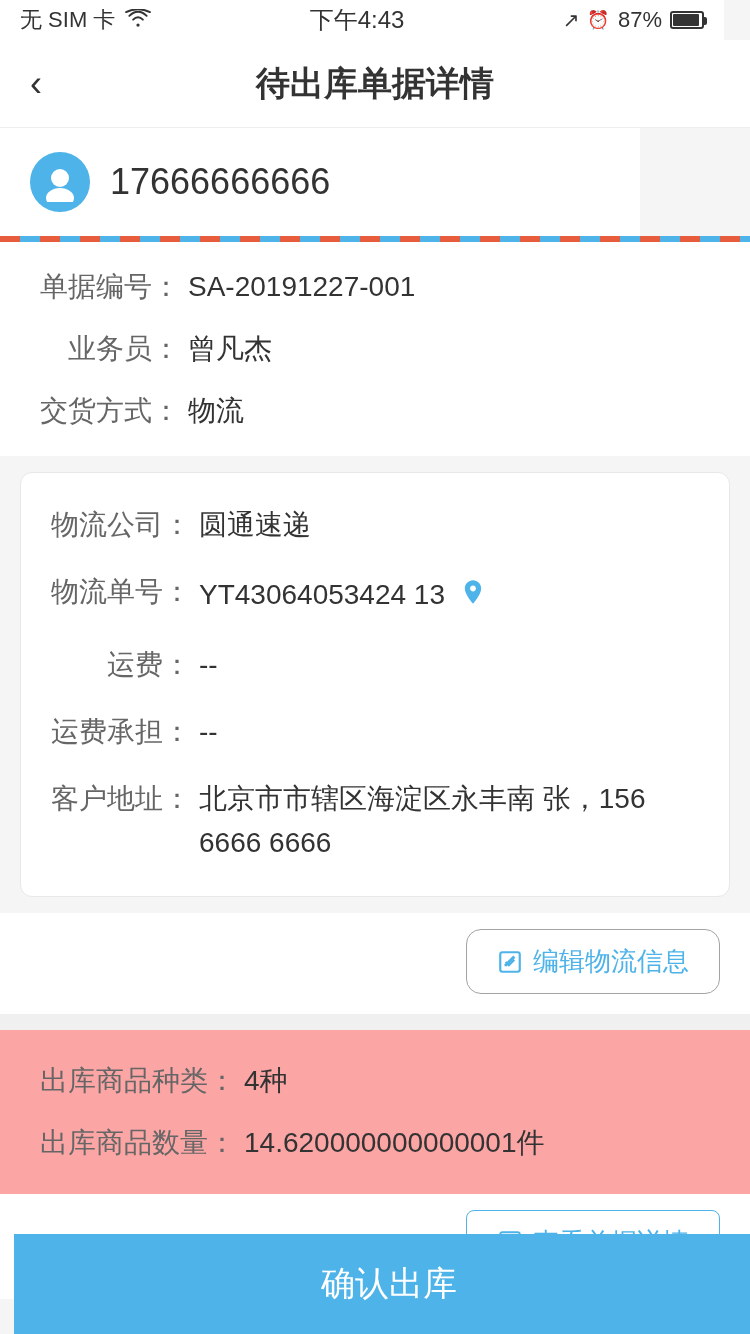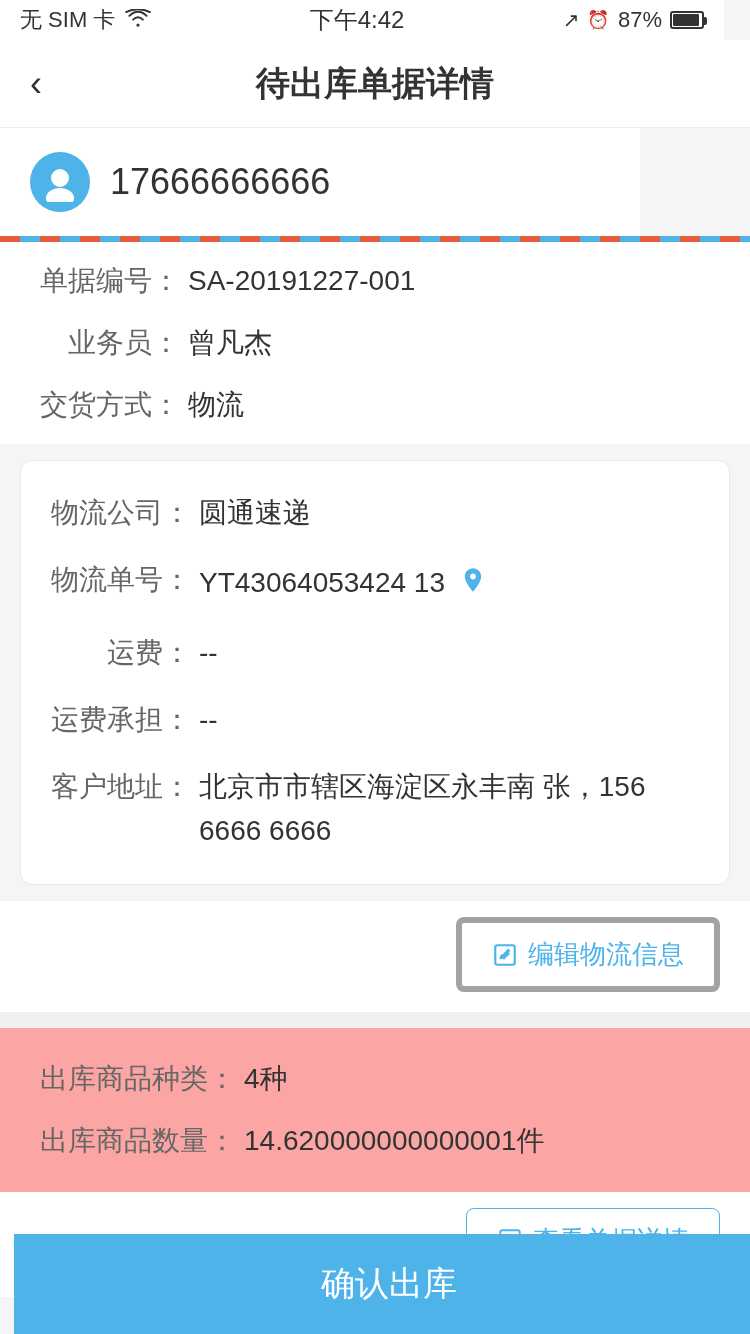--- a/index.html
+++ b/index.html
@@ -88,21 +88,21 @@
       background: repeating-linear-gradient(
         90deg,
         #e85c3e 0px, #e85c3e 20px,
         #4db3e8 20px, #4db3e8 40px
       );
     }
 
     
     .info-section {
       background: #fff;
-      padding: 18px 40px;
+      padding: 24px 40px;
       margin-bottom: 16px;
     }
     .info-row {
       display: flex;
       align-items: flex-start;
       margin-bottom: 20px;
       font-size: 28px;
       line-height: 1.5;
     }
     .info-row:last-child { margin-bottom: 0; }
@@ -156,23 +156,23 @@
     }
 
     
     .edit-btn-container {
       display: flex;
       justify-content: flex-end;
       padding: 16px 30px 20px;
       background: #fff;
     }
     .edit-btn {
-      border: 6px solid #a3a3a3;
+      border: 1px solid #a3a3a3;
       color: #4db3e8;
-      border-radius: 8px;
+      border-radius: 15px;
       padding: 14px 30px;
       font-size: 26px;
       display: flex;
       align-items: center;
       gap: 10px;
       cursor: pointer;
       background: #fff;
     }
 
     
@@ -251,21 +251,21 @@
     <span>无 SIM 卡</span>
     <span>
       <svg viewBox="0 0 24 16" fill="none" xmlns="http://www.w3.org/2000/svg" style="width:26px;height:18px">
         <path d="M12 13a1.5 1.5 0 110 3 1.5 1.5 0 010-3z" fill="#333"></path>
         <path d="M7.5 9.5C8.9 8.1 10.35 7.4 12 7.4s3.1.7 4.5 2.1" stroke="#333" stroke-width="1.8" fill="none" stroke-linecap="round"></path>
         <path d="M4 6C6.5 3.5 9.1 2.2 12 2.2s5.5 1.3 8 3.8" stroke="#333" stroke-width="1.8" fill="none" stroke-linecap="round"></path>
         <path d="M1 2.5C4.2.9 7.9 0 12 0s7.8.9 11 2.5" stroke="#333" stroke-width="1.8" fill="none" stroke-linecap="round"></path>
       </svg>
     </span>
   </div>
-  <div class="status-center">下午4:42</div>
+  <div class="status-center">下午4:43</div>
   <div class="status-right">
     <span style="font-size:20px;">↗</span>
     <span style="font-size:18px;">⏰</span>
     <span>87%</span>
     <span style="display:inline-block;width:34px;height:18px;border:2px solid #333;border-radius:3px;position:relative;">
       <span style="position:absolute;left:1px;top:1px;bottom:1px;width:86%;background:#333;border-radius:1px;"></span>
       <span style="position:absolute;right:-5px;top:4px;width:3px;height:8px;background:#333;border-radius:0 2px 2px 0;"></span>
     </span>
   </div>
 </div>

